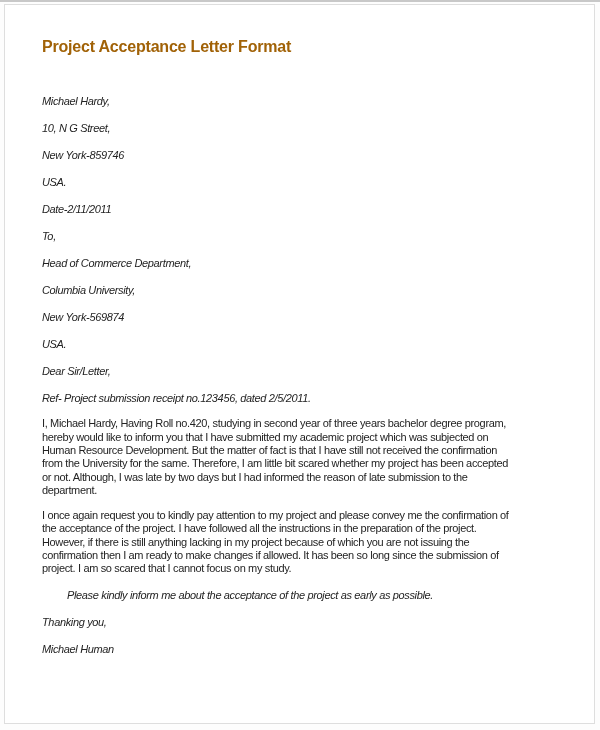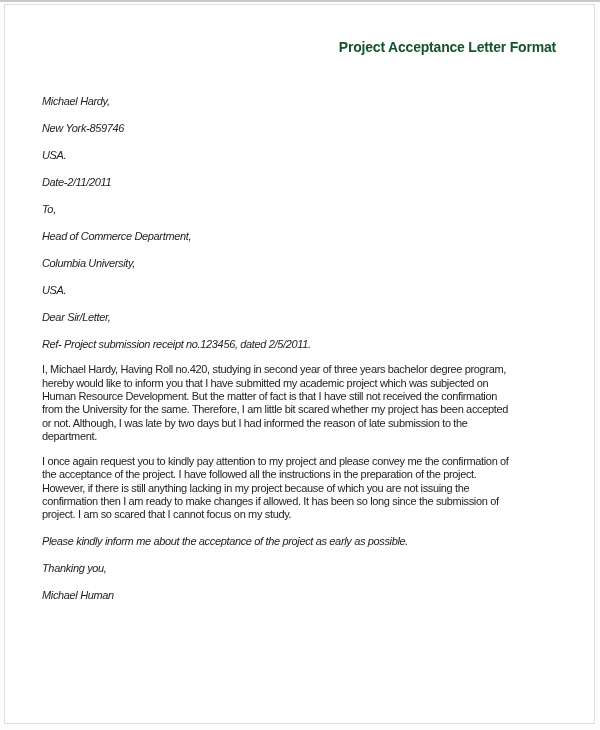--- a/index.html
+++ b/index.html
@@ -30,67 +30,70 @@
     position: absolute;
     left: 42px;
     top: 0;
     width: 514px;
     color: #232323;
     font-size: 11px;
     letter-spacing: -0.35px;
   }
   .title {
     margin: 36px 0 0 0;
-    text-align: right;
-    font-size: 14px;
+    text-align: left;
+    font-size: 16px;
     font-weight: bold;
     line-height: 22px;
     letter-spacing: -0.2px;
-    color: #14532d;
+    color: #a16207;
     white-space: nowrap;
   }
   .line {
     line-height: 13.4px;
     margin-top: 13.6px;
     white-space: pre;
     font-style: italic;
   }
   .line.first {
     margin-top: 37px;
   }
   .para {
     margin: 12px 0 0 0;
     line-height: 13.3px;
     white-space: pre;
   }
   .para.p1 {
   }
   .line.after-para {
     margin-top: 13px;
+    margin-left: 25px;
   }
 </style>
 </head>
 <body>
 
 <div class="top-band"></div>
 <div class="frame"></div>
 
 <div class="content">
 
   <h1 class="title">Project Acceptance Letter Format</h1>
 
   <div class="line first">Michael Hardy,</div>
+  <div class="line">10, N G Street,</div>
   <div class="line">New York-859746</div>
   <div class="line">USA.</div>
 
   <div class="line">Date-2/11/2011</div>
 
   <div class="line">To,</div>
   <div class="line">Head of Commerce Department,</div>
   <div class="line">Columbia University,</div>
+  <div class="line">New York-569874</div>
   <div class="line">USA.</div>
 
   <div class="line">Dear Sir/Letter,</div>
 
   <div class="line">Ref- Project submission receipt no.123456, dated 2/5/2011.</div>
 
   <p class="para p1">I, Michael Hardy, Having Roll no.420, studying in second year of three years bachelor degree program,
 hereby would like to inform you that I have submitted my academic project which was subjected on
 Human Resource Development. But the matter of fact is that I have still not received the confirmation
 from the University for the same. Therefore, I am little bit scared whether my project has been accepted

